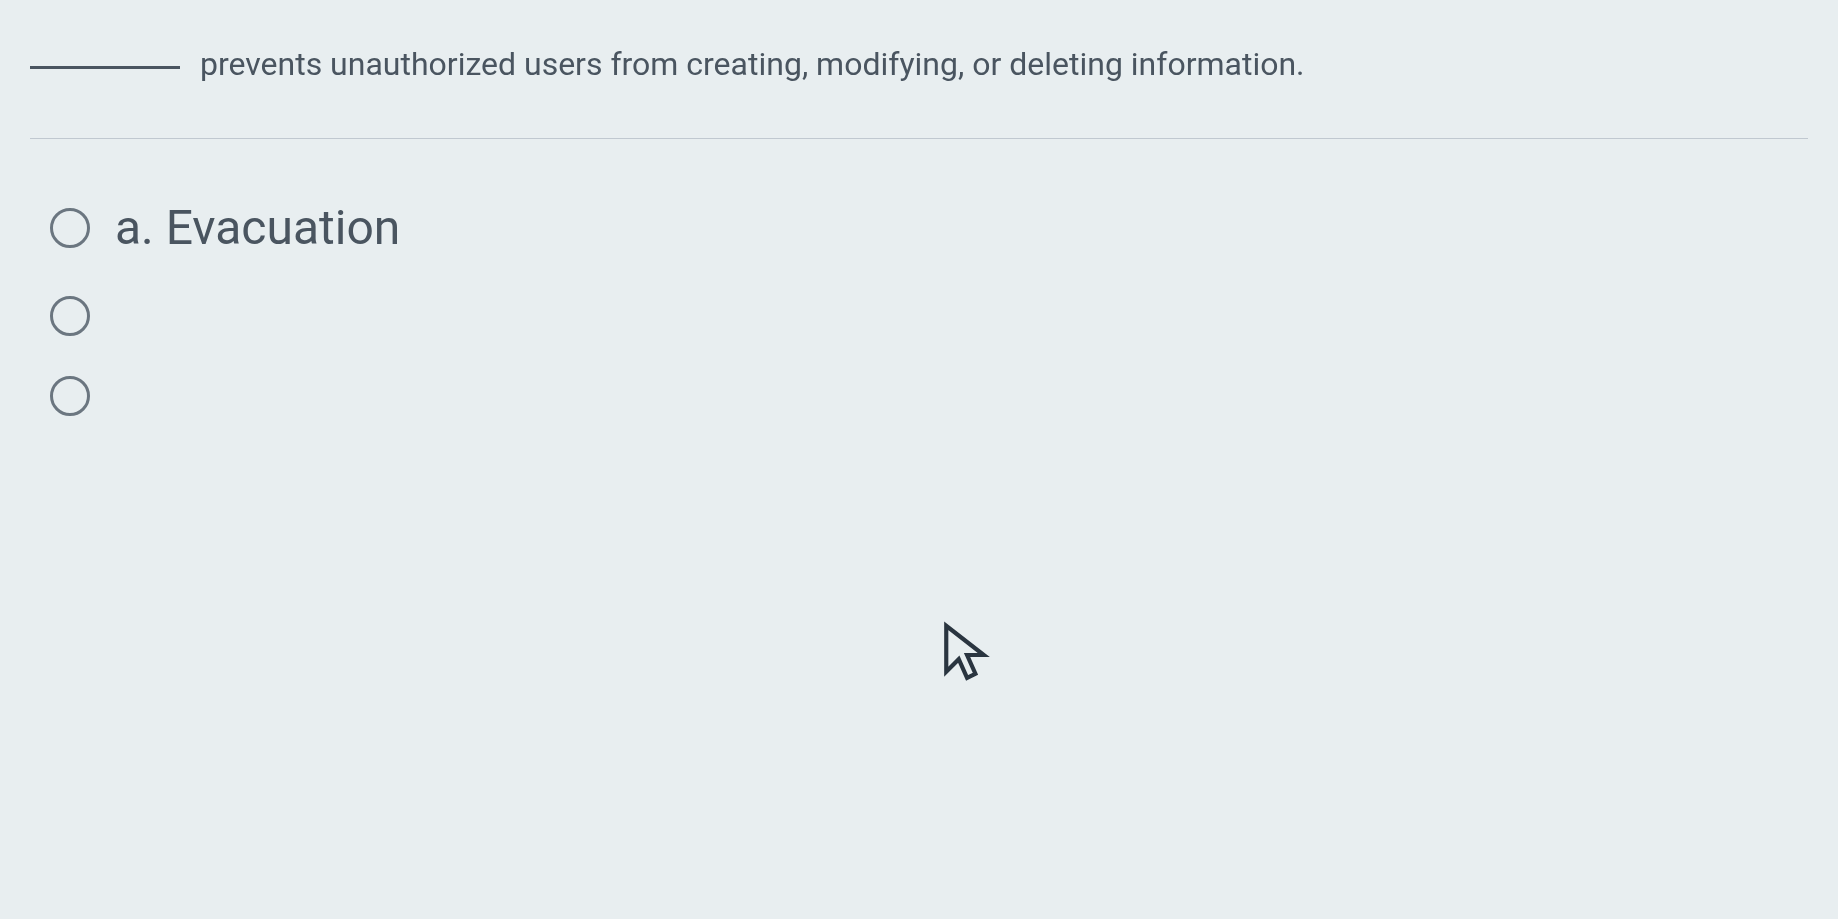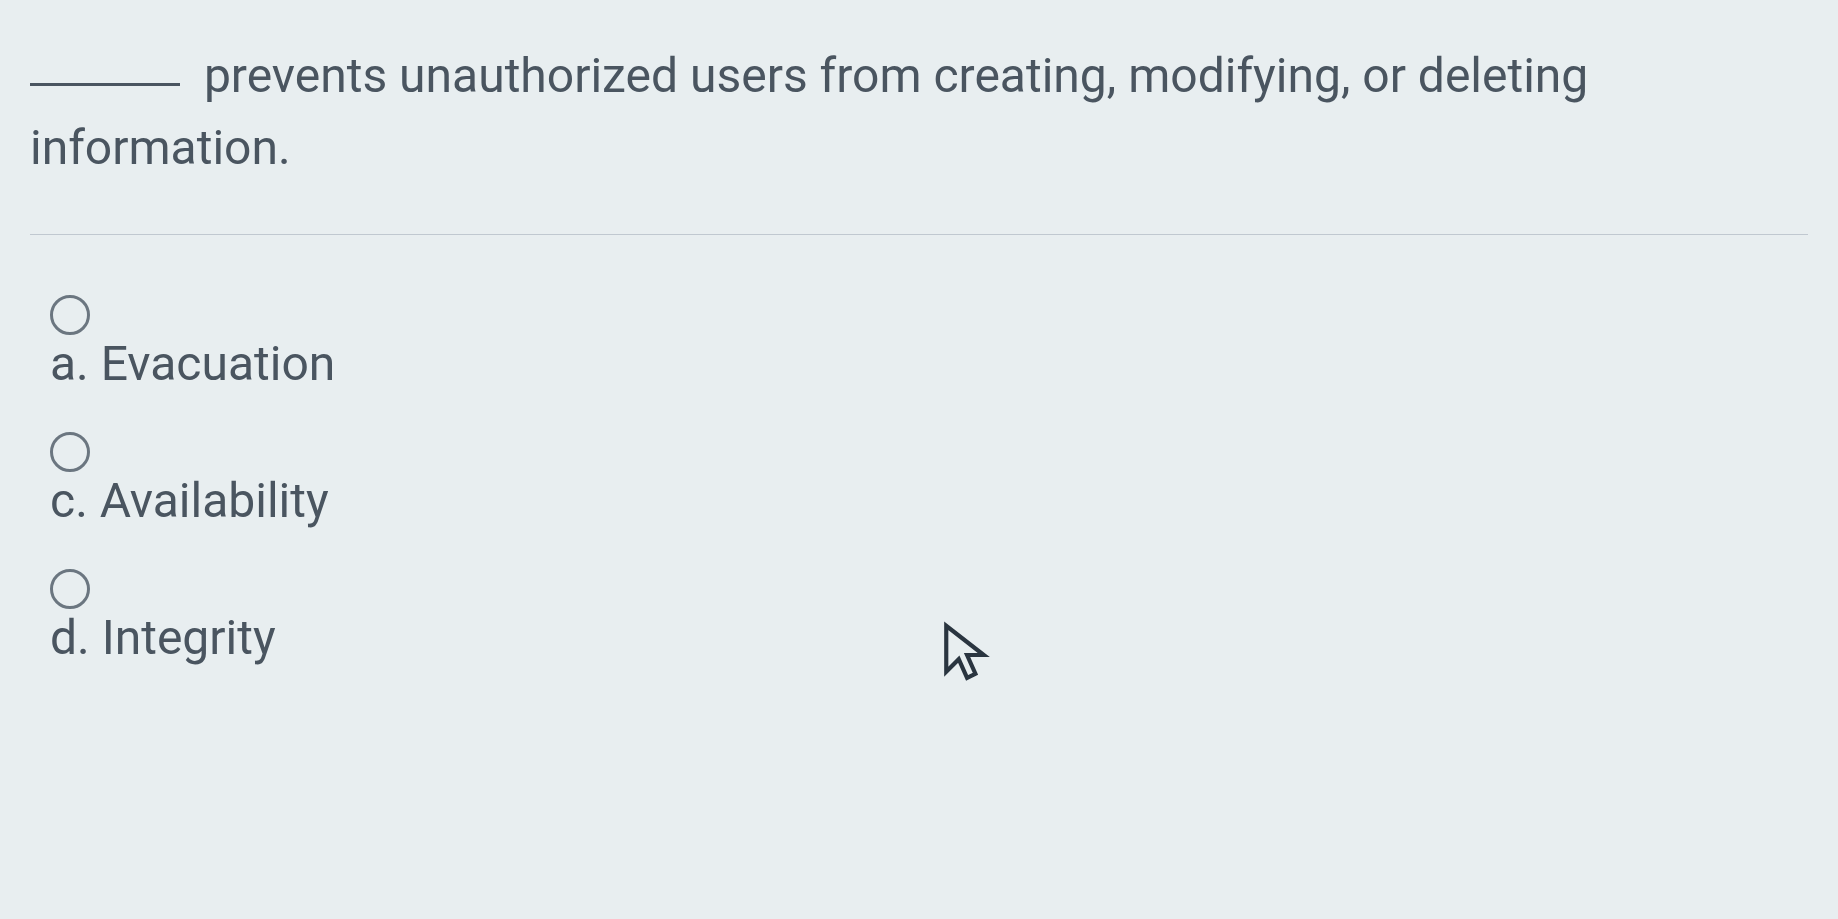--- a/index.html
+++ b/index.html
@@ -12,21 +12,21 @@
       background: #e8eef0;
       padding: 40px 30px;
       width: 1838px;
       height: 919px;
       overflow: hidden;
     }
     .question-block {
       width: 100%;
     }
     .question-text {
-      font-size: 48px;
+      font-size: 32px;
       color: #4a5560;
       line-height: 1.5;
       margin-bottom: 50px;
       font-weight: 400;
     }
     .blank {
       display: inline-block;
       border-bottom: 3px solid #4a5560;
       width: 150px;
       margin-right: 12px;
@@ -37,23 +37,23 @@
     .divider {
       border: none;
       border-top: 1px solid #c0c8d0;
       margin-bottom: 60px;
     }
     .options {
       padding-left: 20px;
     }
     .option {
       display: flex;
+      align-items: center;
       margin-bottom: 40px;
       cursor: pointer;
-      flex-direction: column;
     }
     .radio {
       width: 40px;
       height: 40px;
       border: 3px solid #6b7680;
       border-radius: 50%;
       background: transparent;
       margin-right: 25px;
       flex-shrink: 0;
       cursor: pointer;
@@ -88,31 +88,23 @@
   <div class="options">
     <div class="option">
       <div class="radio"></div>
       <div class="option-label">
         <span>a.</span>
         <span>Evacuation</span>
       </div>
     </div>
     <div class="option">
       <div class="radio"></div>
-      <div class="option-label">
-        <span>c.</span>
-        <span>Availability</span>
-      </div>
     </div>
     <div class="option">
       <div class="radio"></div>
-      <div class="option-label">
-        <span>d.</span>
-        <span>Integrity</span>
-      </div>
     </div>
   </div>
 </div>
 
 <div class="cursor">
   <svg viewBox="0 0 24 32" fill="none" stroke="#2a3540" stroke-width="2">
     <path d="M3 2 L3 24 L9 18 L13 27 L17 25 L13 16 L21 16 Z" fill="none"></path>
   </svg>
 </div>
 

